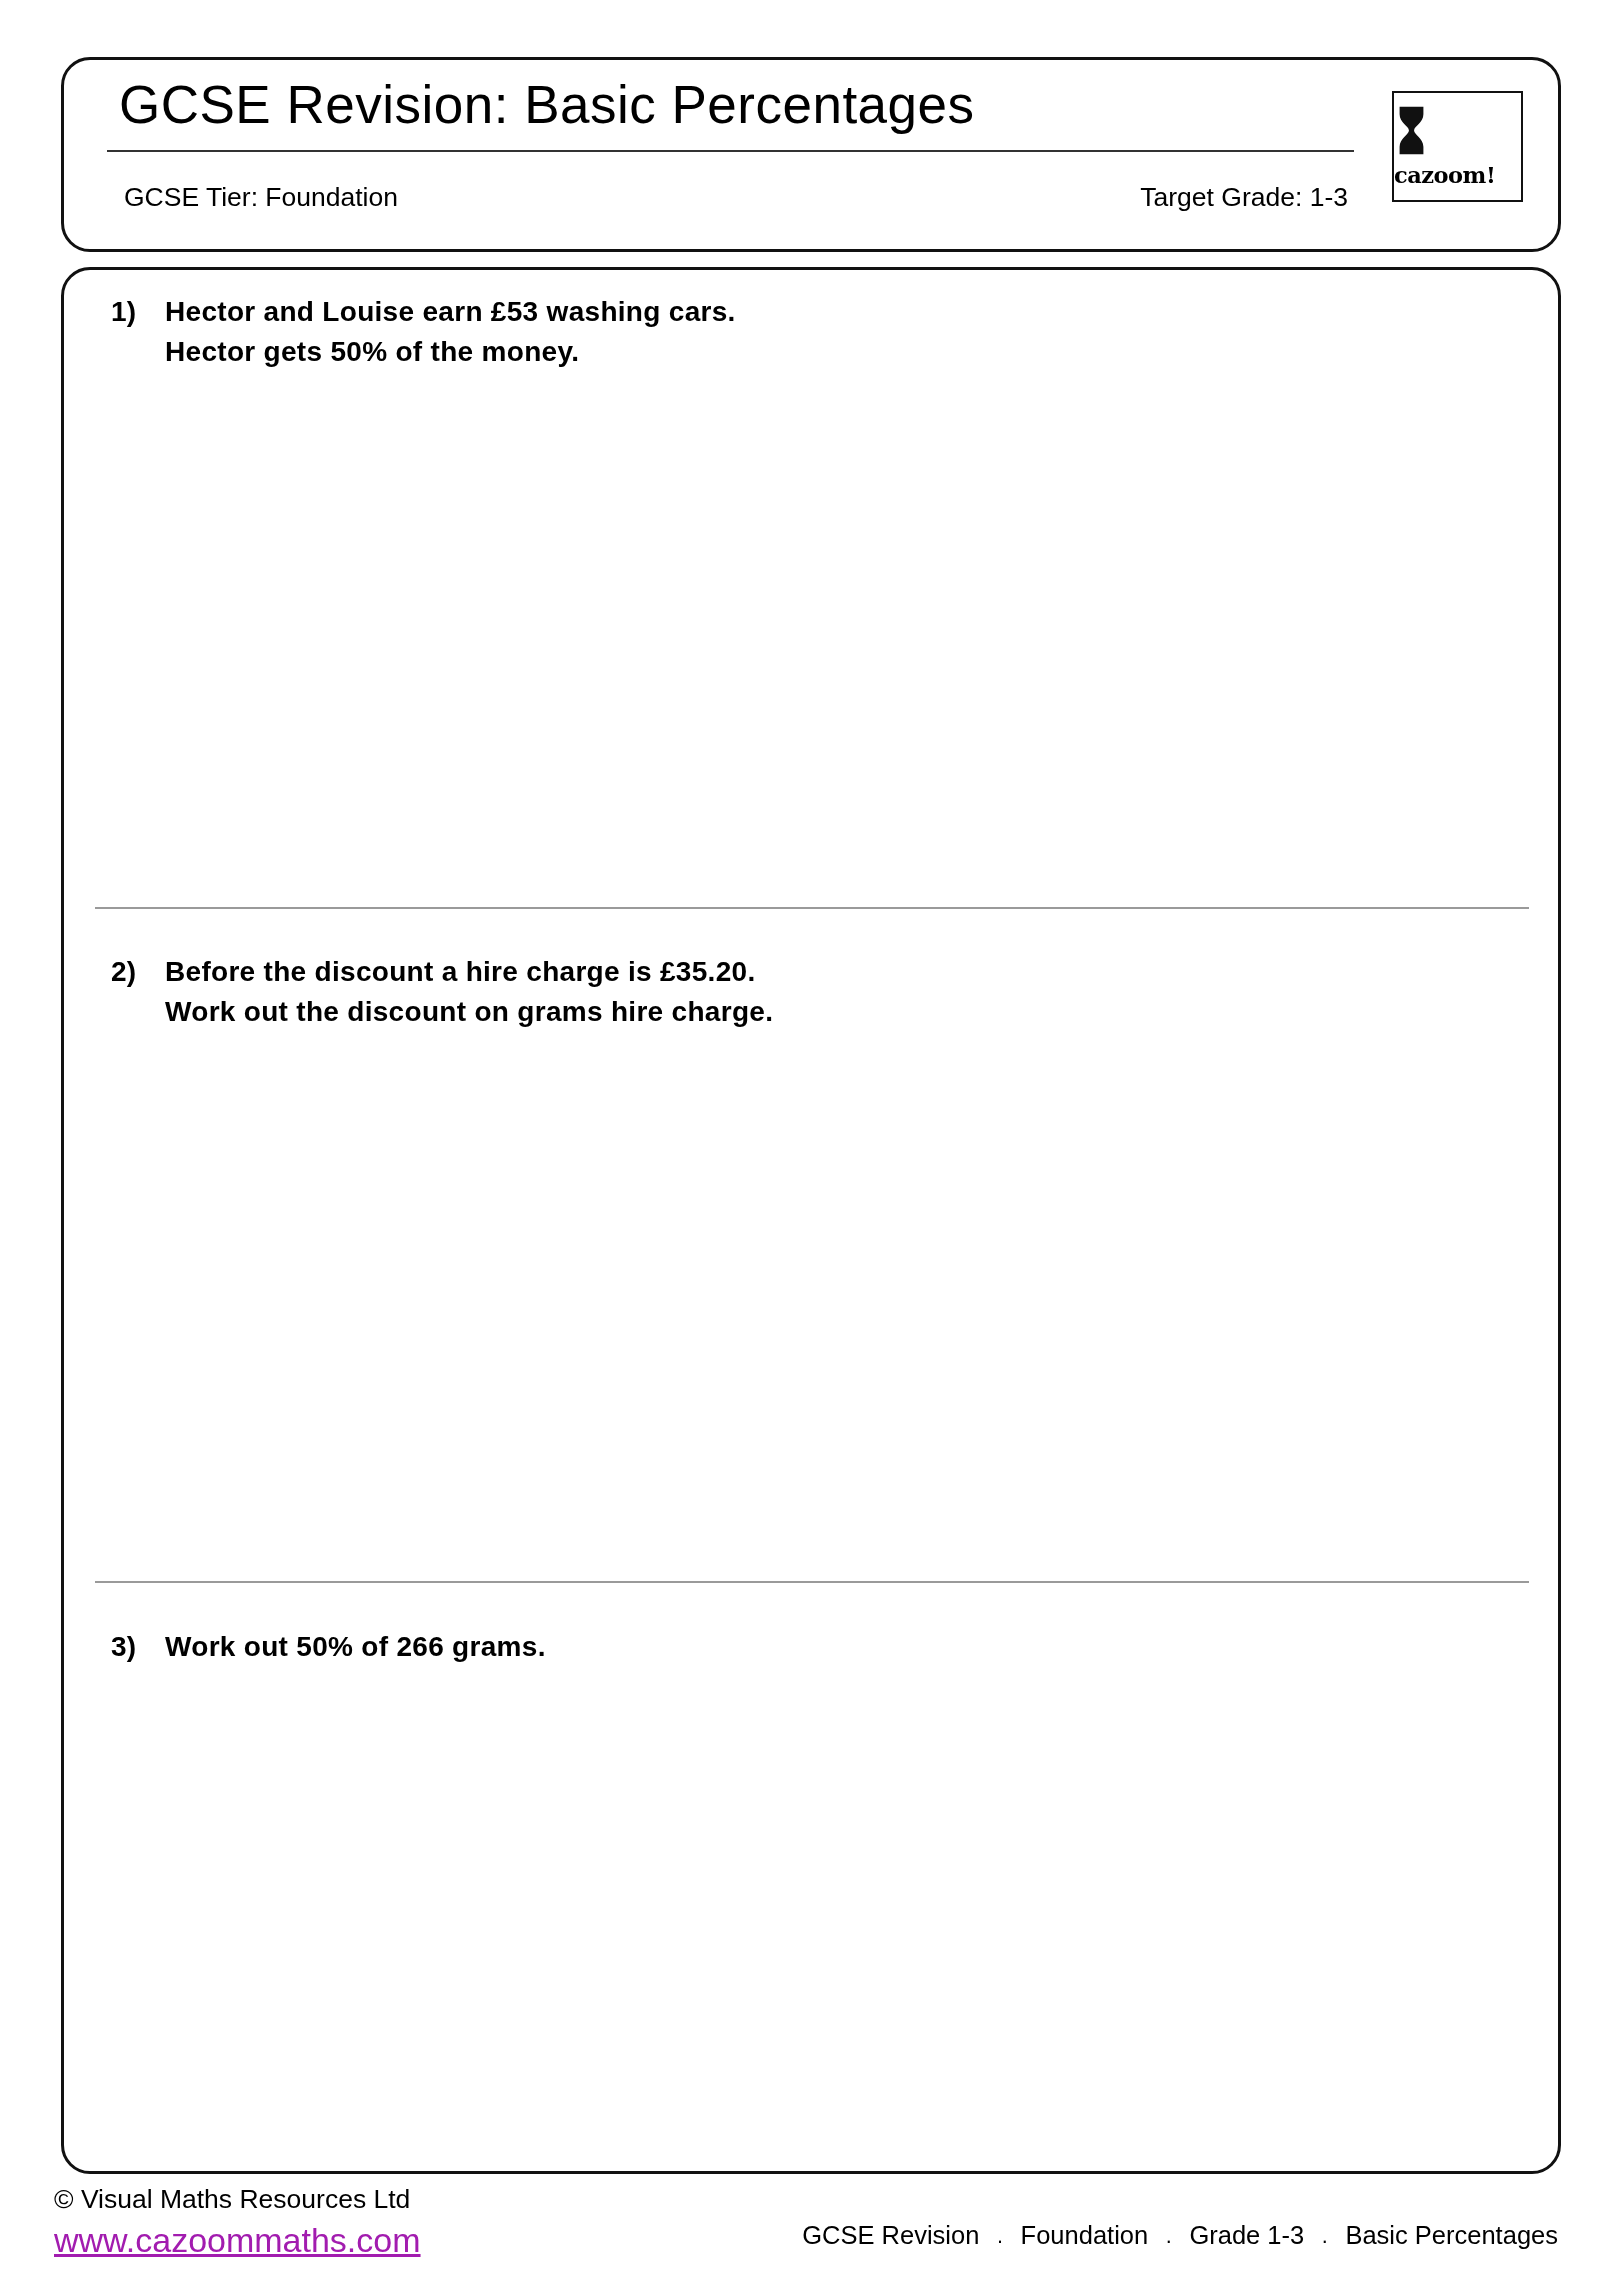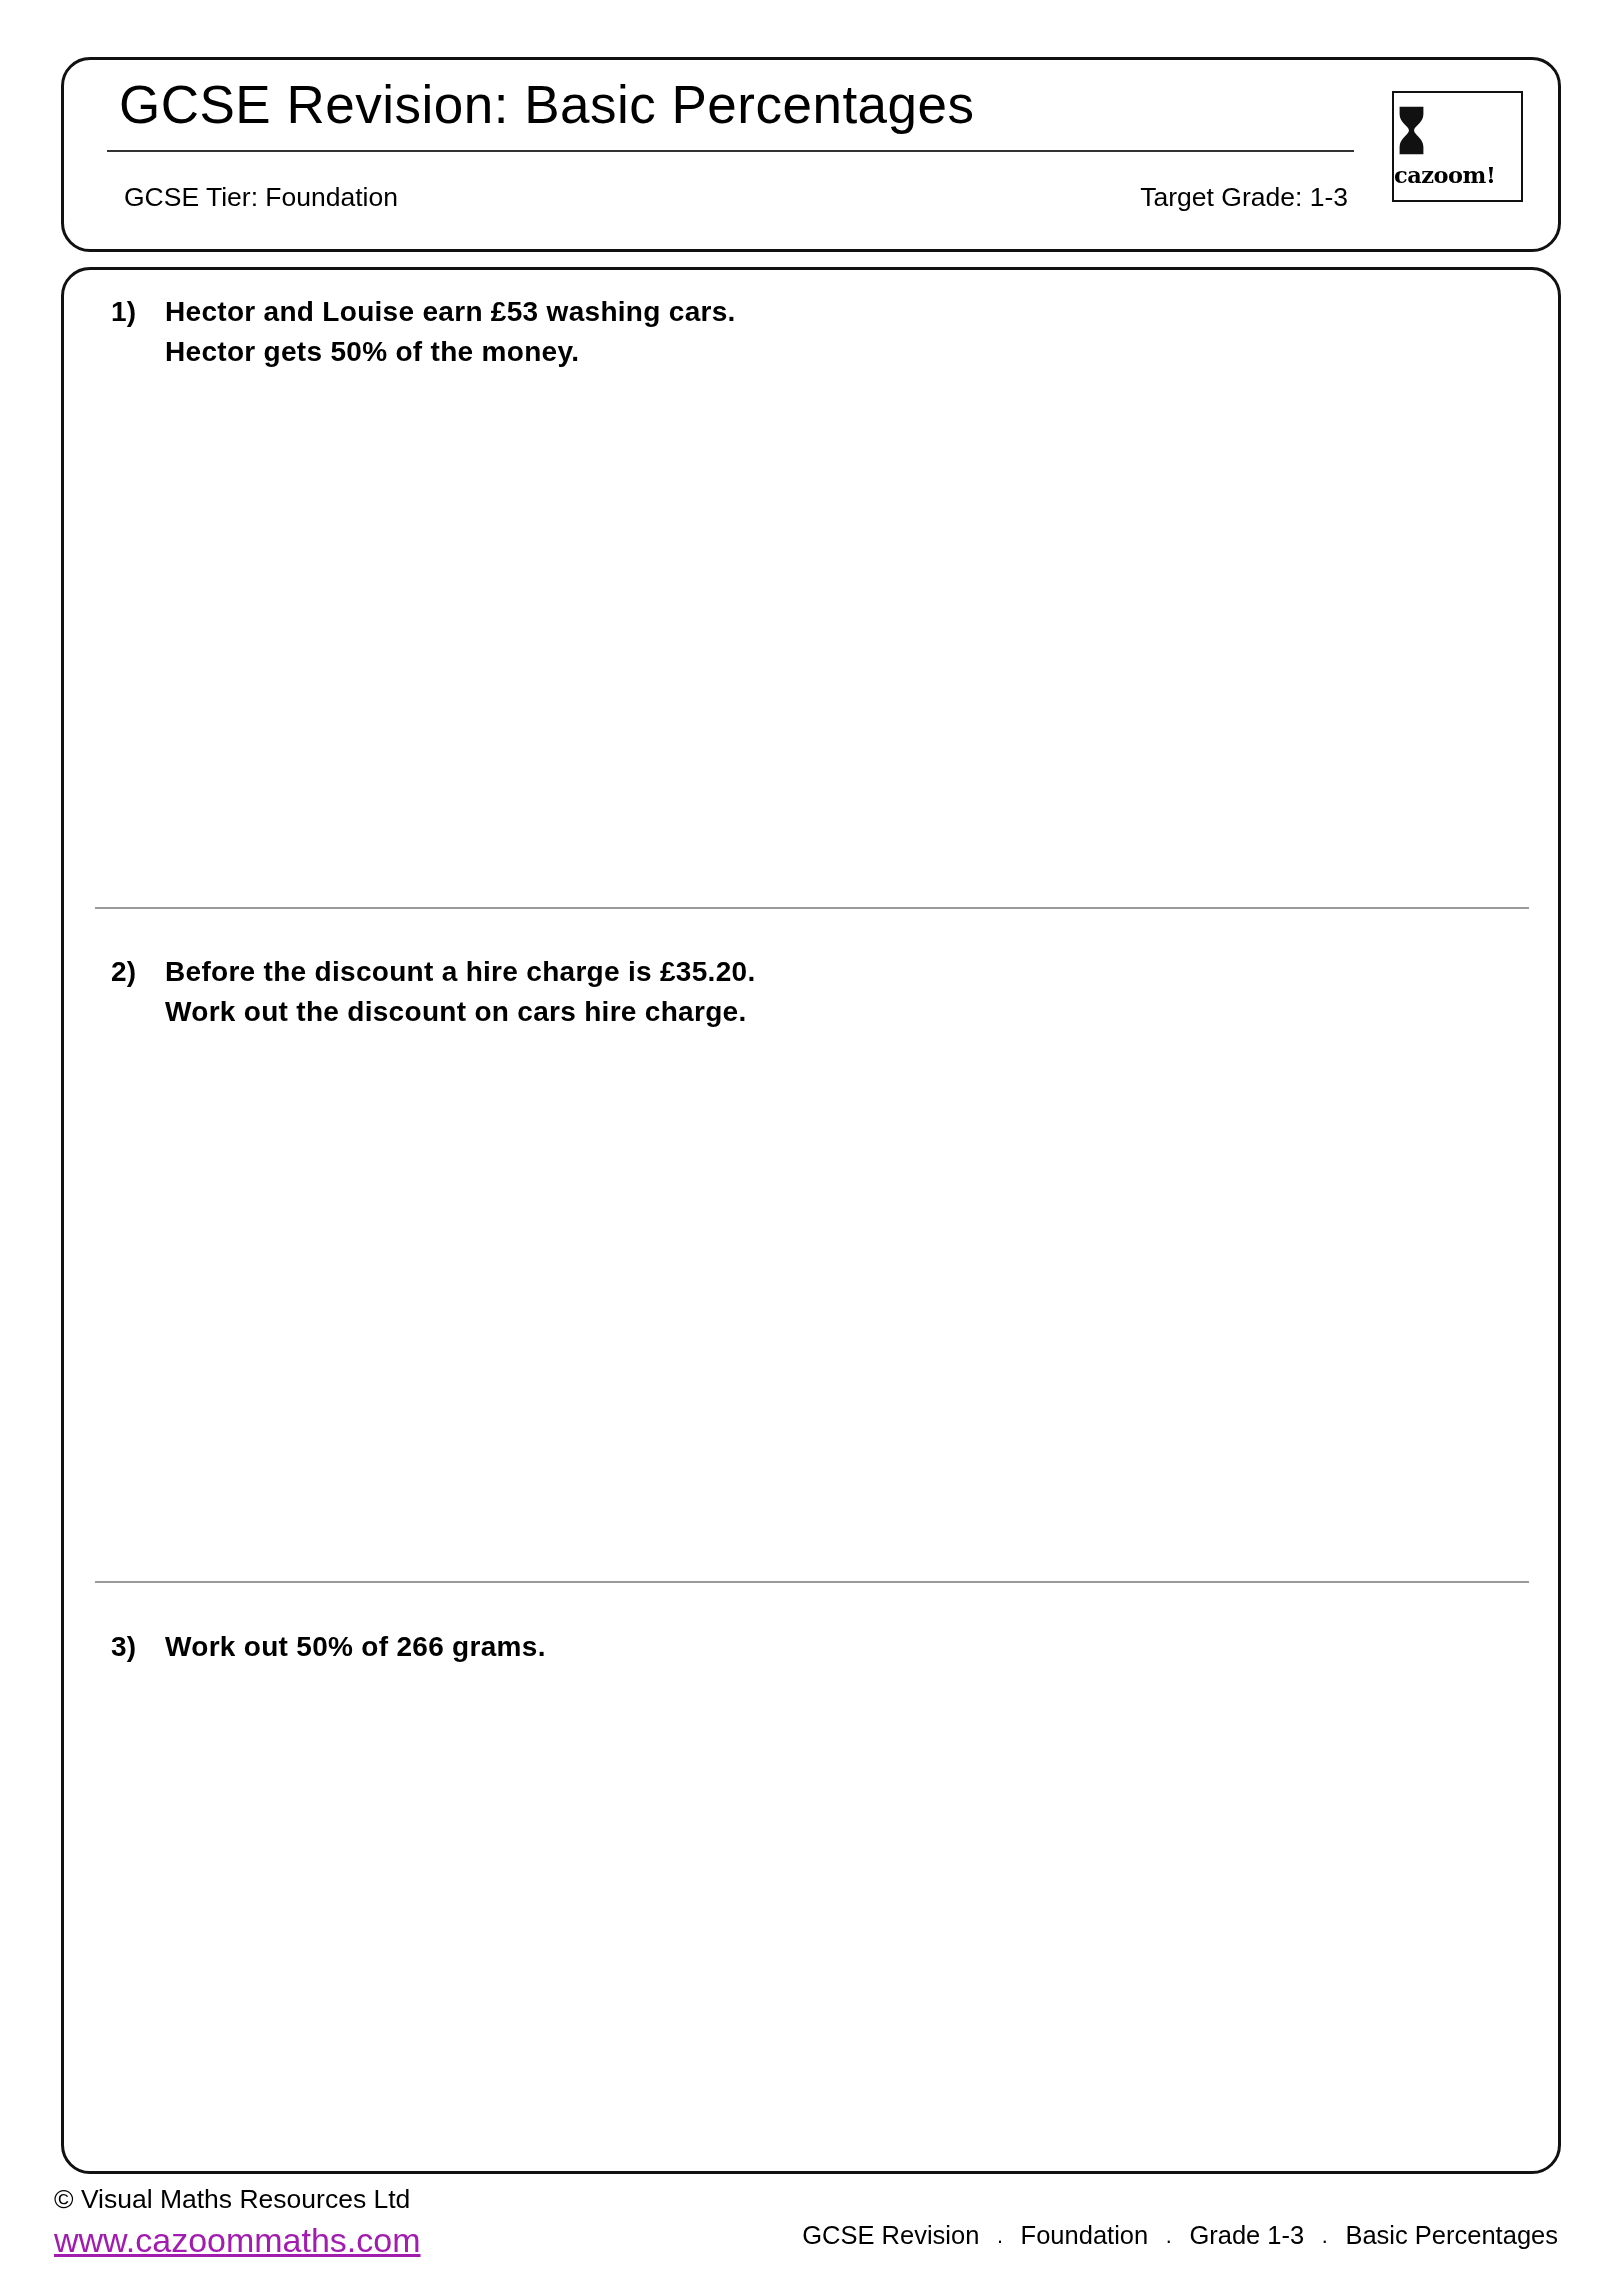--- a/index.html
+++ b/index.html
@@ -155,21 +155,21 @@
         <div>Hector gets 50% of the money.</div>
       </div>
     </div>
 
     <div class="divider d1"></div>
 
     <div class="question q2">
       <div class="q-number">2)</div>
       <div class="q-lines">
         <div>Before the discount a hire charge is £35.20.</div>
-        <div>Work out the discount on cars hire charge.</div>
+        <div>Work out the discount on grams hire charge.</div>
       </div>
     </div>
 
     <div class="divider d2"></div>
 
     <div class="question q3">
       <div class="q-number">3)</div>
       <div class="q-lines">
         <div>Work out 50% of 266 grams.</div>
       </div>

